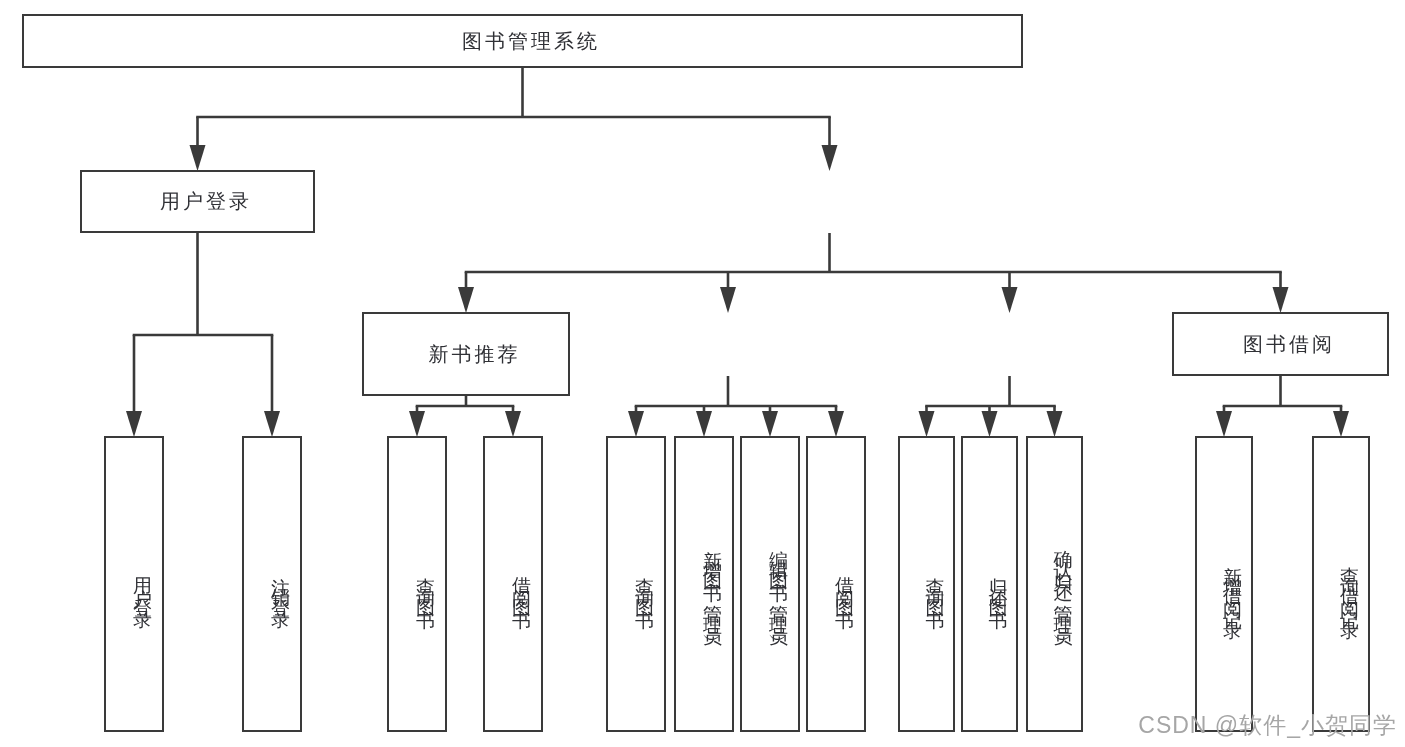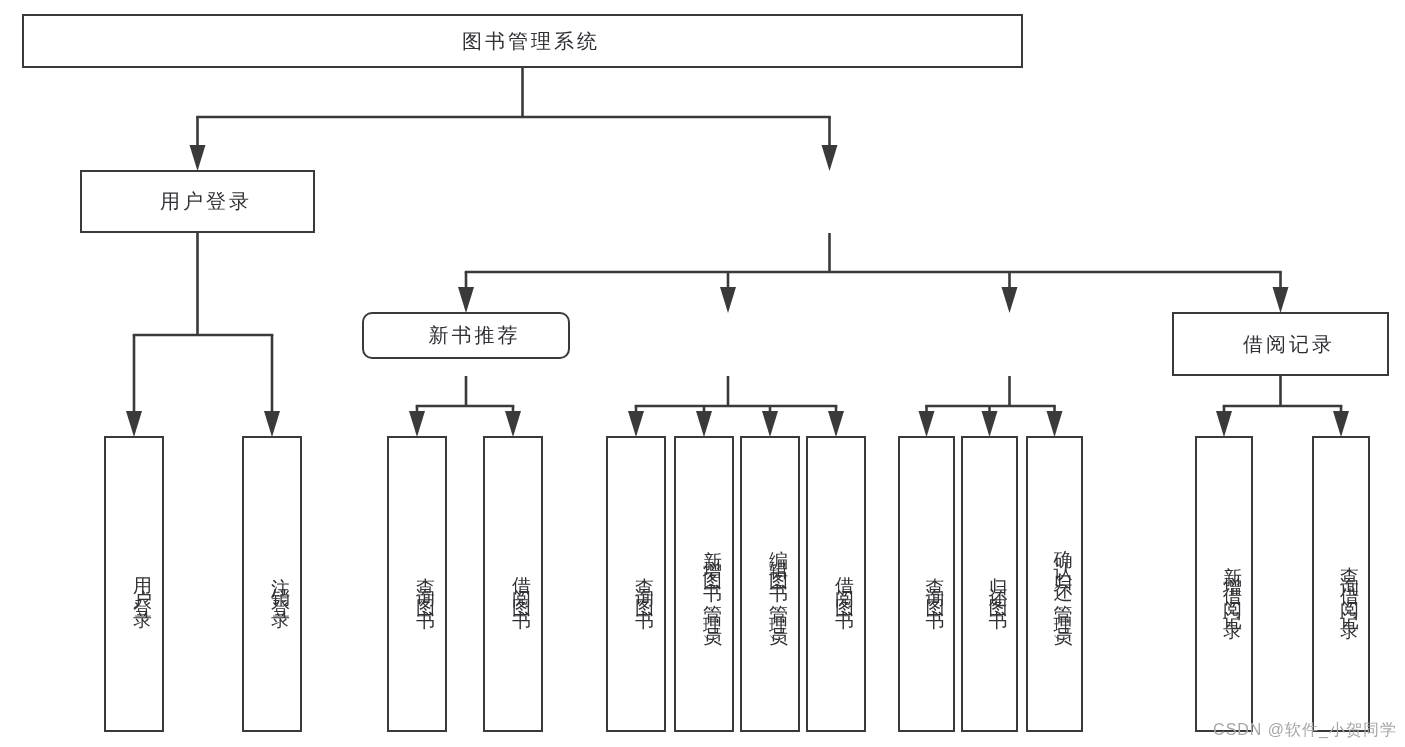--- a/index.html
+++ b/index.html
@@ -39,21 +39,21 @@
     writing-mode:vertical-rl;
     text-orientation:mixed;
     font-size:19px;
     letter-spacing:11px;
     white-space:normal;
   }
   .watermark{
     position:absolute;
     right:8px;bottom:6px;
     color:var(--wm);
-    font-size:16px;
+    font-size:23px;
     letter-spacing:1px;
     user-select:none;
   }
 </style>
 </head>
 <body>
 
 <div class="stage">
   <svg class="connector-canvas" width="1405" height="747" viewBox="0 0 1405 747">
       <line x1="522.5" y1="68" x2="522.5" y2="117" stroke="#3a3a3a" stroke-width="2.6"></line>
@@ -105,22 +105,22 @@
       <line x1="1280.5" y1="376" x2="1280.5" y2="406" stroke="#3a3a3a" stroke-width="2.6"></line>
       <line x1="1222.7" y1="406" x2="1342.3" y2="406" stroke="#3a3a3a" stroke-width="2.6"></line>
       <line x1="1224" y1="406" x2="1224" y2="417" stroke="#3a3a3a" stroke-width="2.6"></line>
       <polygon points="1216,411 1232,411 1224,437" fill="#3a3a3a"></polygon>
       <line x1="1341" y1="406" x2="1341" y2="417" stroke="#3a3a3a" stroke-width="2.6"></line>
       <polygon points="1333,411 1349,411 1341,437" fill="#3a3a3a"></polygon>
     </svg>
 
   <div class="node" style="left: 22px; top: 14px; width: 1001px; height: 54px;">图书管理系统</div>
     <div class="node" style="left: 80px; top: 170px; width: 235px; height: 63px;">用户登录</div>
-    <div class="node" style="left: 362px; top: 312px; width: 208px; height: 47px; border-radius: 10px;">新书推荐</div>
-    <div class="node" style="left: 1172px; top: 312px; width: 217px; height: 64px;">借阅记录</div>
+    <div class="node" style="left: 362px; top: 312px; width: 208px; height: 84px;">新书推荐</div>
+    <div class="node" style="left: 1172px; top: 312px; width: 217px; height: 64px;">图书借阅</div>
     <div class="node vertical" style="left: 104px; top: 436px; width: 60px; height: 296px;">用户登录</div>
     <div class="node vertical" style="left: 242px; top: 436px; width: 60px; height: 296px;">注销登录</div>
     <div class="node vertical" style="left: 387px; top: 436px; width: 60px; height: 296px;">查询图书</div>
     <div class="node vertical" style="left: 483px; top: 436px; width: 60px; height: 296px;">借阅图书</div>
     <div class="node vertical" style="left: 606px; top: 436px; width: 60px; height: 296px;">查询图书</div>
     <div class="node vertical" style="left: 674px; top: 436px; width: 60px; height: 296px;">新增图书（管理员）</div>
     <div class="node vertical" style="left: 740px; top: 436px; width: 60px; height: 296px;">编辑图书（管理员）</div>
     <div class="node vertical" style="left: 806px; top: 436px; width: 60px; height: 296px;">借阅图书</div>
     <div class="node vertical" style="left: 898px; top: 436px; width: 57px; height: 296px;">查询图书</div>
     <div class="node vertical" style="left: 961px; top: 436px; width: 57px; height: 296px;">归还图书</div>

